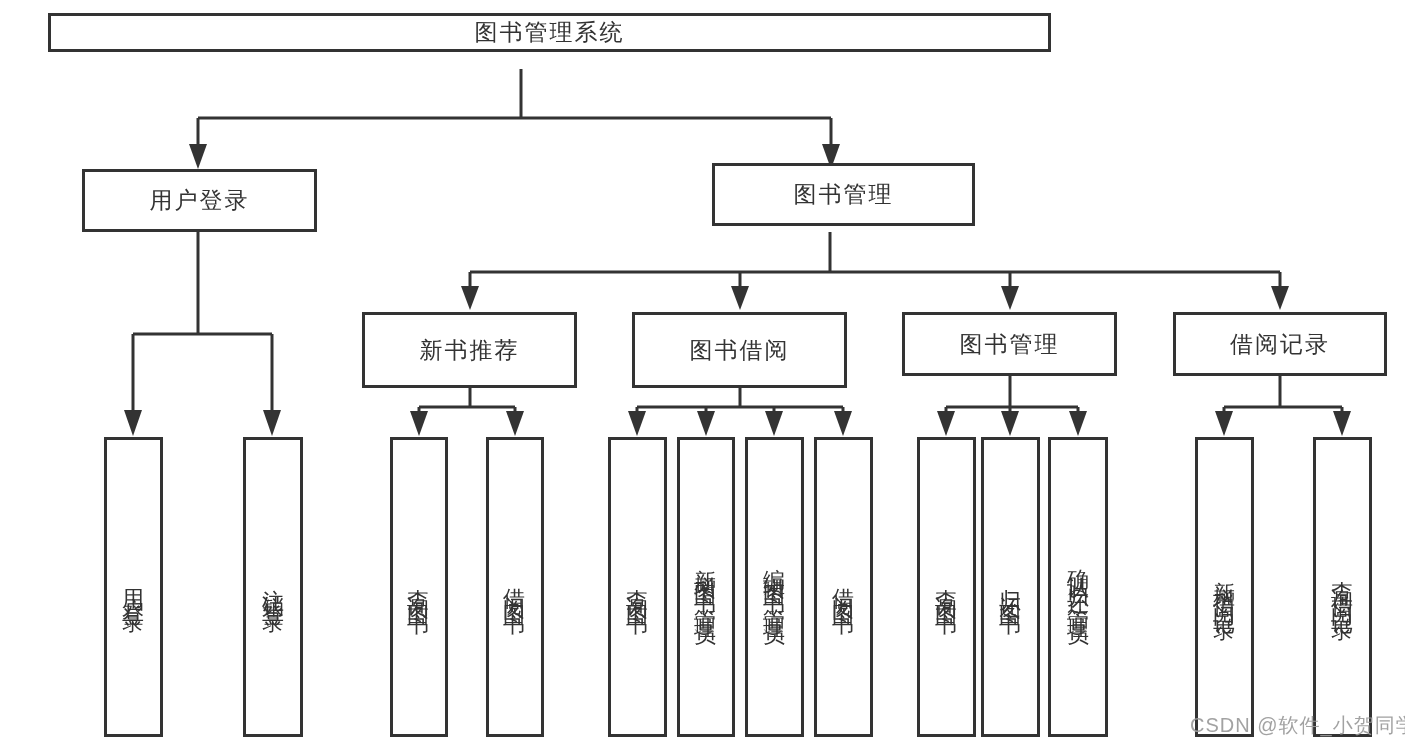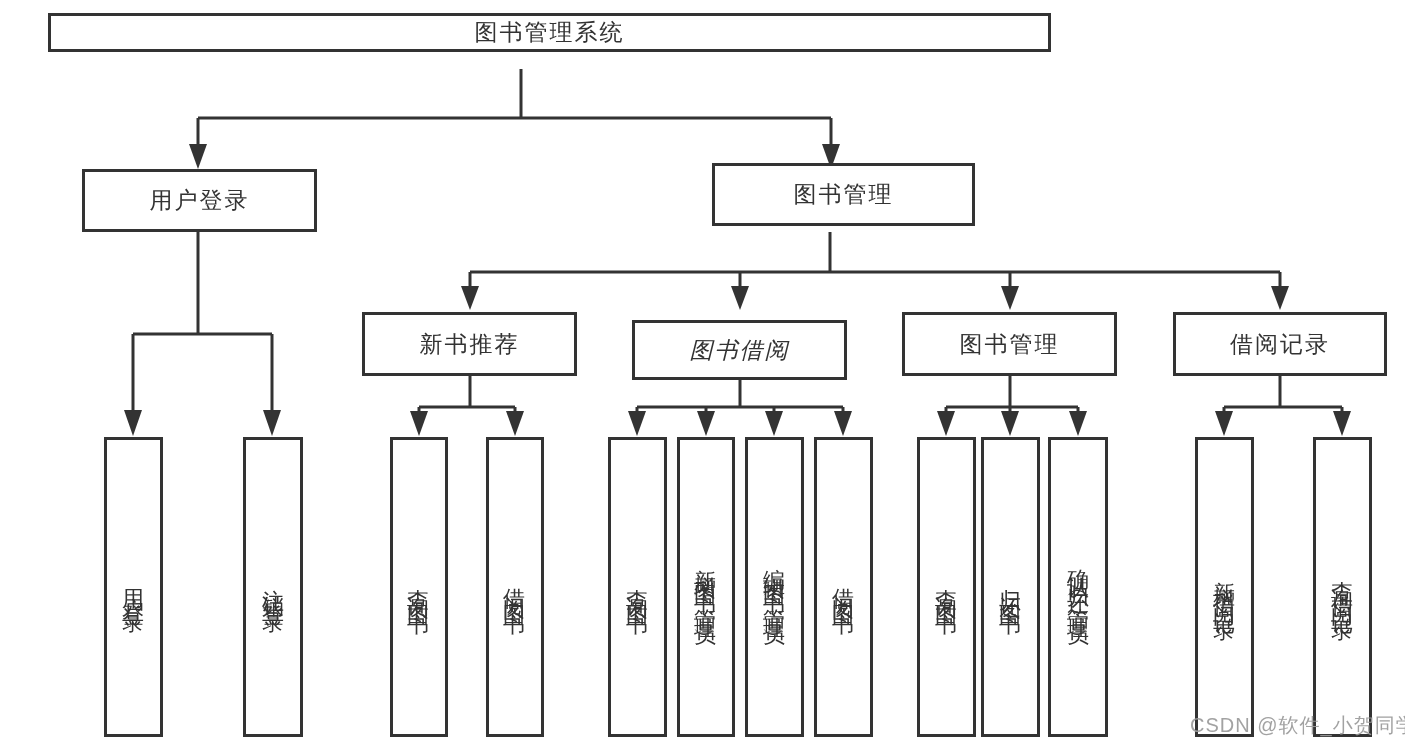--- a/index.html
+++ b/index.html
@@ -131,22 +131,22 @@
       <path d="M1342 407 V412"></path>
       <polygon points="1333,411 1351,411 1342,436"></polygon>
     </g>
   </svg>
 
   <div class="box hbox" style="left:20px; top:13px; width:1003px; height:39px;margin-left:28px;">图书管理系统</div>
 
   <div class="box hbox" style="left:82px; top:169px; width:235px; height:63px;">用户登录</div>
   <div class="box hbox" style="left:712px; top:163px; width:263px; height:63px;">图书管理</div>
 
-  <div class="box hbox" style="left:362px; top:312px; width:215px; height:64px;">新书推荐</div>
-  <div class="box hbox" style="left:632px; top:320px; width:215px; height:60px;font-style:italic;">图书借阅</div>
+  <div class="box hbox" style="left:362px; top:312px; width:215px; height:76px;">新书推荐</div>
+  <div class="box hbox" style="left:632px; top:312px; width:215px; height:76px;">图书借阅</div>
   <div class="box hbox" style="left:902px; top:312px; width:215px; height:64px;">图书管理</div>
   <div class="box hbox" style="left:1173px; top:312px; width:214px; height:64px;">借阅记录</div>
 
   <div class="box vbox" style="left:104px; top:437px; width:59px; height:300px;">用户登录</div>
   <div class="box vbox" style="left:243px; top:437px; width:60px; height:300px;">注销登录</div>
 
   <div class="box vbox" style="left:390px; top:437px; width:58px; height:300px;">查询图书</div>
   <div class="box vbox" style="left:486px; top:437px; width:58px; height:300px;">借阅图书</div>
 
   <div class="box vbox" style="left:608px; top:437px; width:59px; height:300px;">查询图书</div>

